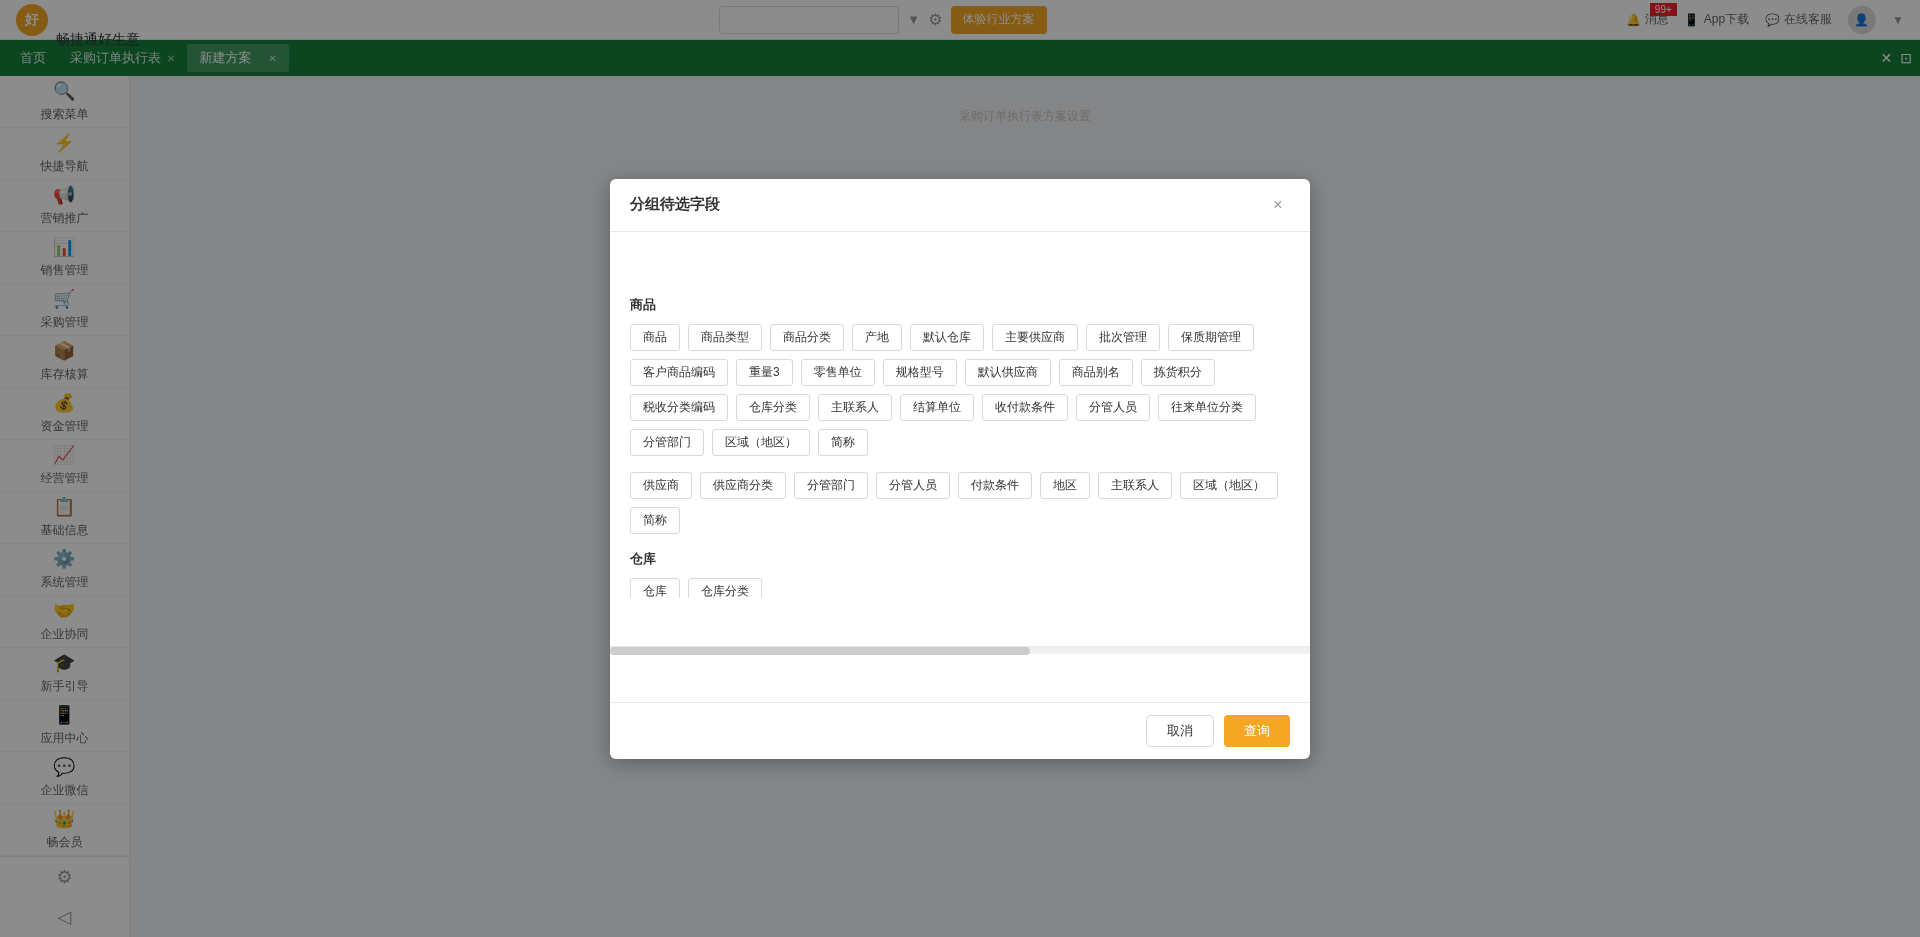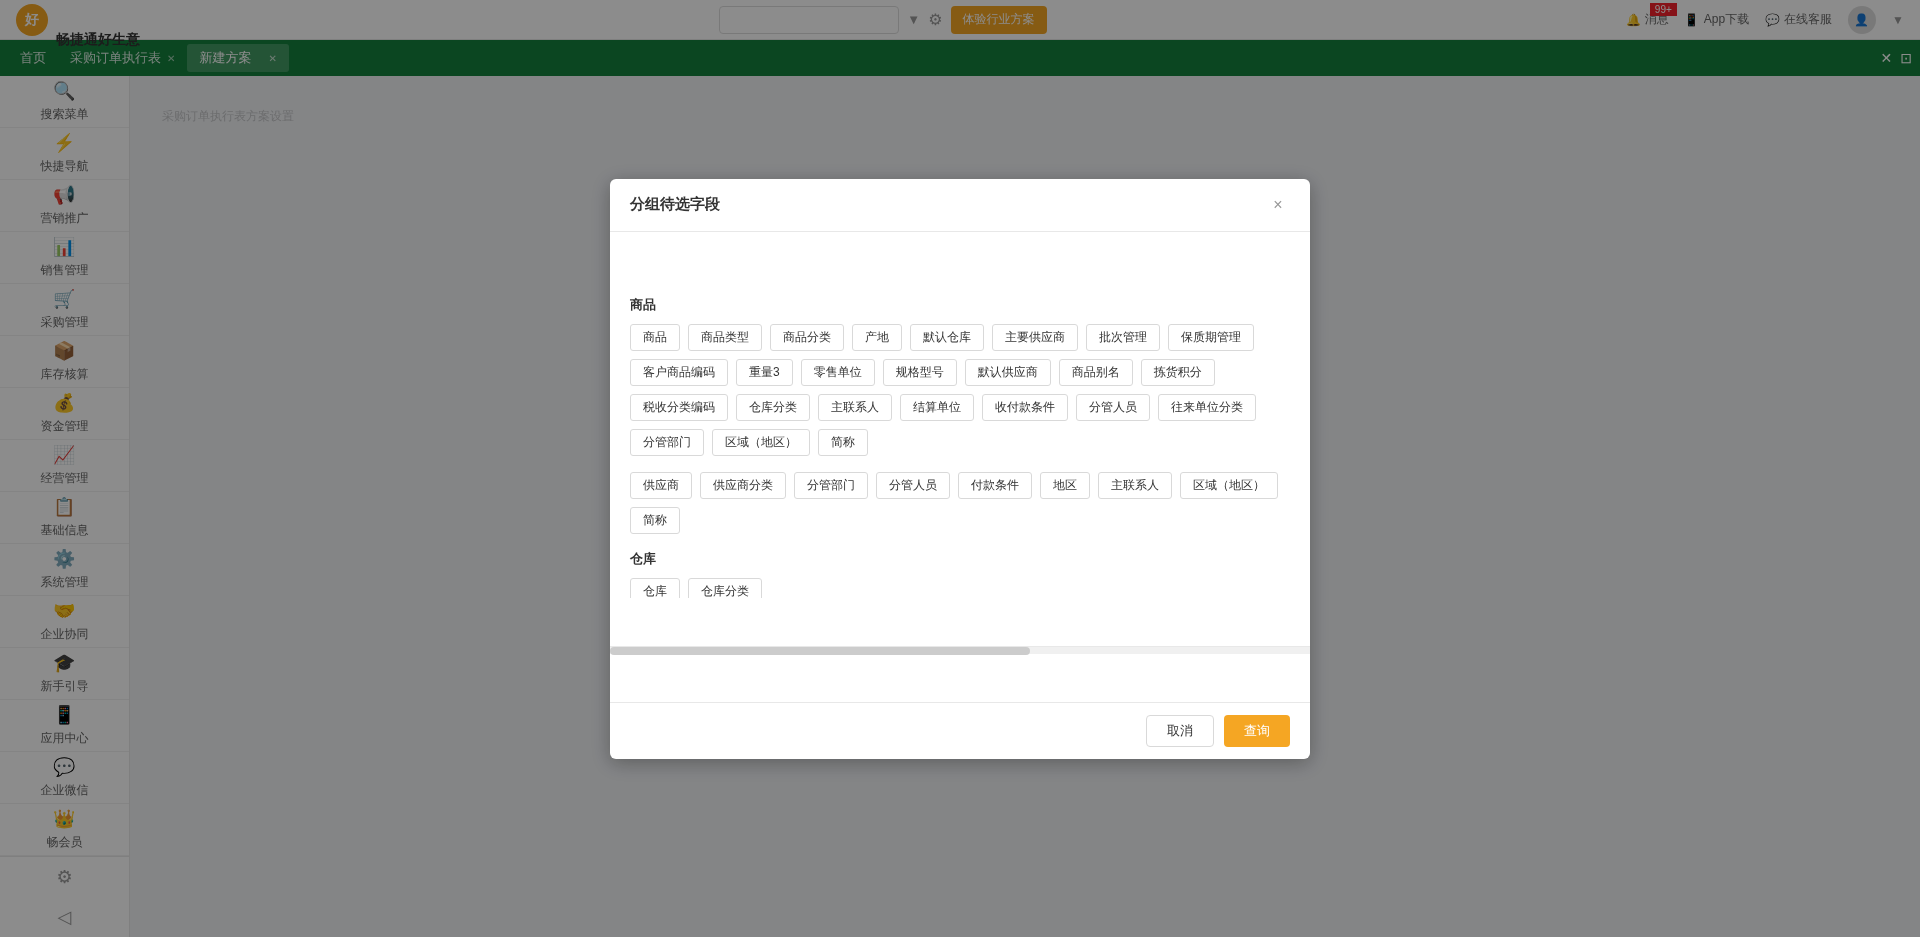--- a/index.html
+++ b/index.html
@@ -30,21 +30,21 @@
       display: flex;
       align-items: center;
       justify-content: center;
       color: white;
       font-weight: bold;
       font-size: 14px;
     }
     .logo-text {
       font-size: 14px;
       color: #333;
-      font-weight: 700;
+      font-weight: 400;
       margin-top: 40px;
     }
     .header-center {
       display: flex;
       align-items: center;
       gap: 8px;
     }
     .header-search {
       width: 180px;
       height: 28px;
@@ -167,20 +167,21 @@
       color: #999;
       font-size: 18px;
     }
 
     
     .content-area {
       flex: 1;
       padding: 16px;
       overflow: auto;
       position: relative;
+      text-align: center;
     }
     .breadcrumb {
       font-size: 12px;
       color: #999;
       margin-bottom: 12px;
     }
 
     
     .modal-overlay {
       position: fixed;

